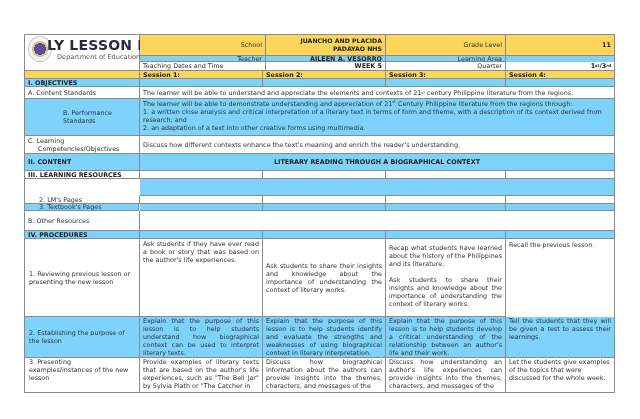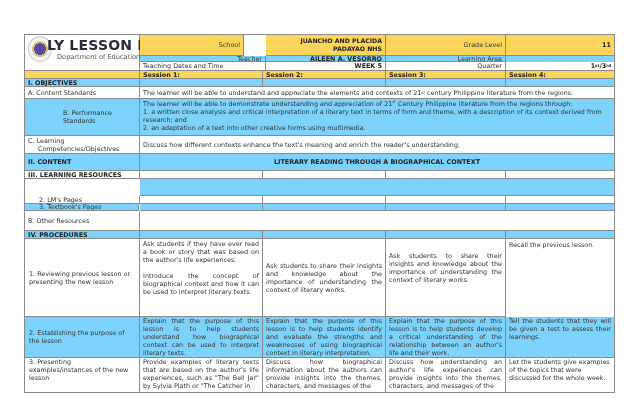--- a/index.html
+++ b/index.html
@@ -25,21 +25,21 @@
 </head>
 <body>
 
 <div class="frame"></div>
 
 <div class="cell white" style="left:25px;top:35px;width:115px;height:36px;"></div>
 <div class="logo-seal"></div>
 <div class="title-big">LY LESSON LOG</div>
 <div class="title-sub">Department of Education</div>
 
-<div class="cell yellow vc right" style="left:140px;top:35px;width:104px;height:21px;">
+<div class="cell yellow vc right" style="left:140px;top:35px;width:126px;height:21px;">
     <span>School</span>
   </div>
 <div class="cell yellow bold right" style="left:266px;top:35px;width:120px;height:21px;padding-top:2px;font-size:6.2px;line-height:8px;"><span>JUANCHO AND PLACIDA PADAYAO NHS</span></div>
 <div class="cell yellow vc right" style="left:386px;top:35px;width:120px;height:21px;">
     <span>Grade Level</span>
   </div>
 <div class="cell yellow vc right bold" style="left:506px;top:35px;width:109px;height:21px;">
     <span>11</span>
   </div>
 
@@ -157,26 +157,26 @@
 <div class="cell gray" style="left:140px;top:231px;width:123px;height:8px;"></div>
 <div class="cell gray" style="left:263px;top:231px;width:123px;height:8px;"></div>
 <div class="cell gray" style="left:386px;top:231px;width:120px;height:8px;"></div>
 <div class="cell gray" style="left:506px;top:231px;width:109px;height:8px;"></div>
 
 <div class="cell white vc" style="left:25px;top:239px;width:115px;height:78px;padding-left:4px;">
     <span>1.   Reviewing previous lesson or presenting the new lesson</span>
   </div>
 <div class="cell white just" style="left:140px;top:239px;width:123px;height:78px;padding-top:1px;">
   <p>Ask students if they have ever read a book or story that was based on the author's life experiences.</p>
-  <p style="margin-top:8px;">Introduce the concept of biographical context and how it can be used to interpret literary texts.</p>
 </div>
 <div class="cell white just vc" style="left:263px;top:239px;width:123px;height:78px;">
     <span>Ask students to share their insights and knowledge about the importance of understanding the context of literary works.</span>
   </div>
 <div class="cell white just" style="left:386px;top:239px;width:120px;height:78px;padding-top:5px;">
+  <p>Recap what students have learned about the history of the Philippines and its literature.</p>
   <p style="margin-top:8px;">Ask students to share their insights and knowledge about the importance of understanding the context of literary works.</p>
 </div>
 <div class="cell white" style="left:506px;top:239px;width:109px;height:94px;padding-top:2px;"><span>Recall the previous lesson.</span></div>
 
 <div class="cell gray vc" style="left:25px;top:317px;width:115px;height:41px;padding-left:4px;">
     <span>2.   Establishing the purpose of the lesson</span>
   </div>
 <div class="cell gray just" style="left:140px;top:317px;width:123px;height:41px;"><span>Explain that the purpose of this lesson is to help students understand how biographical context can be used to interpret literary texts.</span></div>
 <div class="cell gray just" style="left:263px;top:317px;width:123px;height:41px;"><span>Explain that the purpose of this lesson is to help students identify and evaluate the strengths and weaknesses of using biographical context in literary interpretation.</span></div>
 <div class="cell gray just" style="left:386px;top:317px;width:120px;height:41px;"><span>Explain that the purpose of this lesson is to help students develop a critical understanding of the relationship between an author's life and their work.</span></div>

